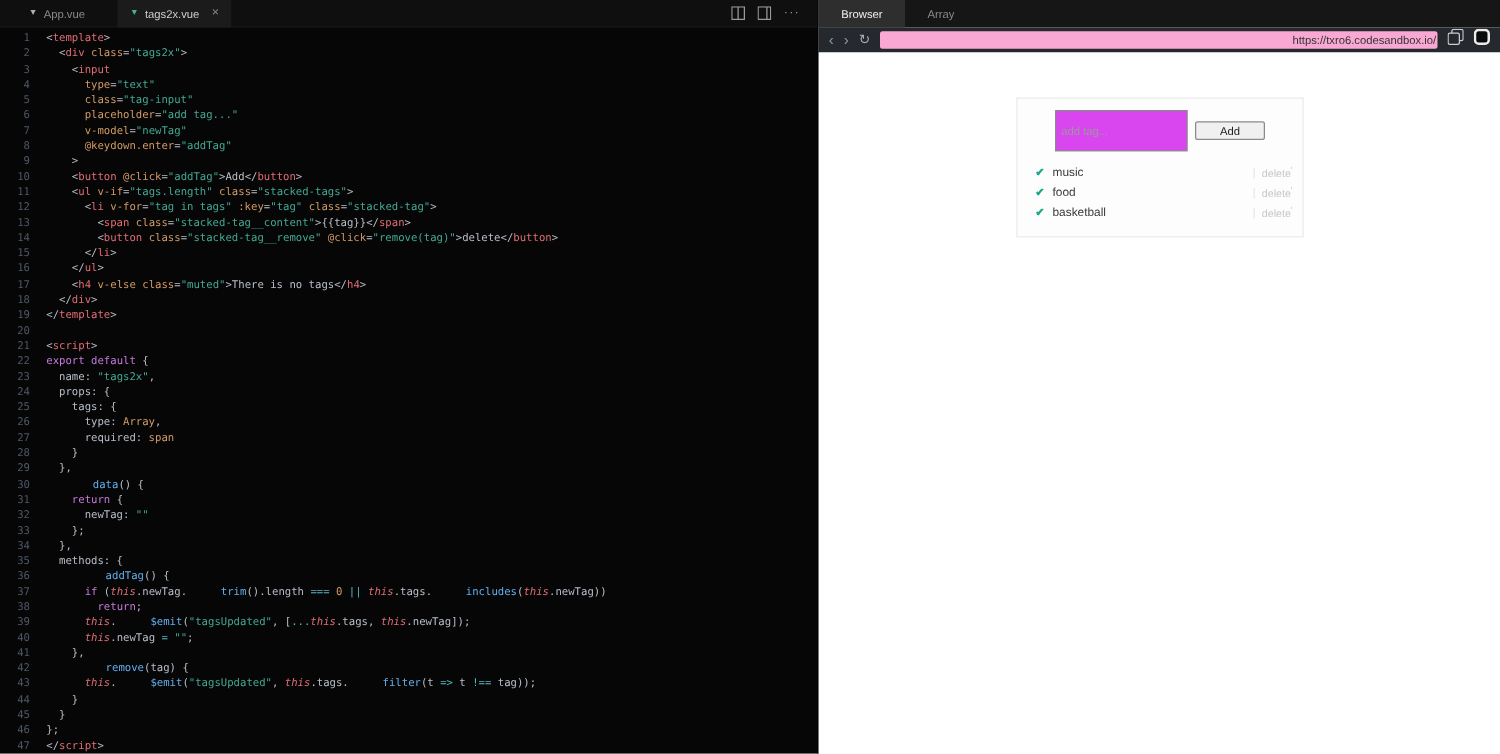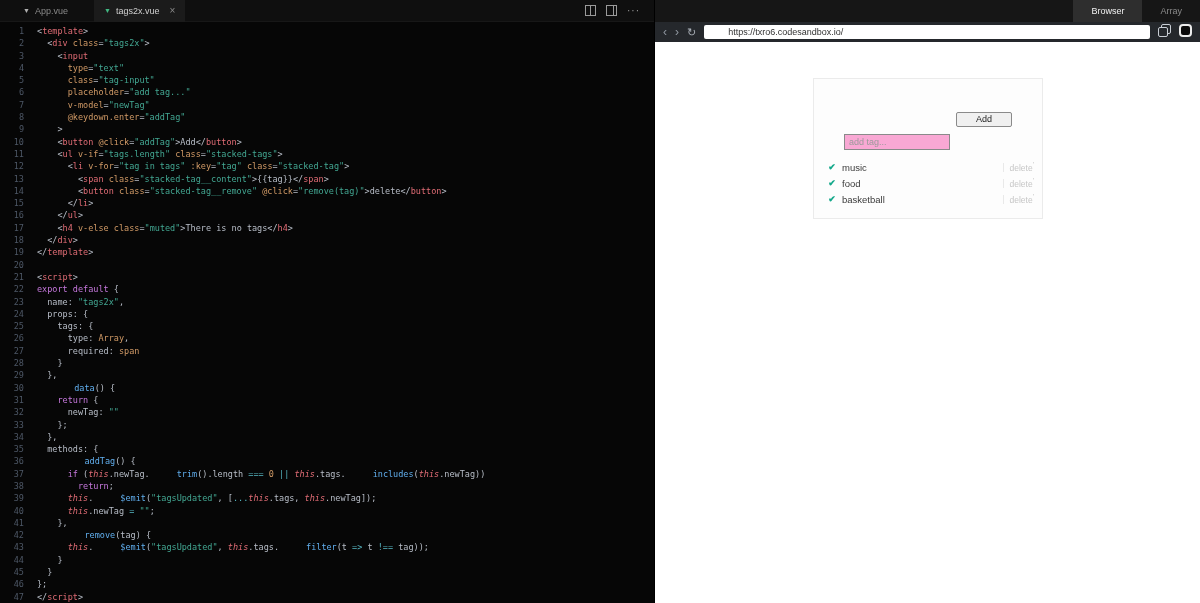--- a/index.html
+++ b/index.html
@@ -33,37 +33,37 @@
   .tk-at { color:#d19a66; }
   .tk-st { color:#43a893; }
   .tk-kw { color:#c678dd; }
   .tk-fn { color:#61afef;margin-left:27px; }
   .tk-th { color:#e06c75; font-style:italic; }
   .tk-op { color:#56b6c2; }
   .tk-nm { color:#d19a66; }
 
   
   .preview-pane { flex:1; display:flex; flex-direction:column; background:#fff; }
-  .preview-header { height:22px; flex:0 0 22px; background:#161616; display:flex; align-items:stretch;justify-content:flex-end; }
+  .preview-header { height:22px; flex:0 0 22px; background:#161616; display:flex; align-items:stretch; }
   .pv-tab { padding:0 18px; display:flex; align-items:center; font-size:9px; color:#8a8a8a; cursor:default; }
   .pv-tab.active { background:#2e2e2e; color:#f0f0f0; }
 
   .nav-bar { height:20px; flex:0 0 20px; background:#25282c; display:flex; align-items:center; gap:8px; padding:0 8px; }
   .nav-icon { color:#9097a0; font-size:12px; line-height:1; cursor:default; }
   .nav-icon.refresh { font-size:11px; color:#aab0b8; }
-  .url-input { flex:1; height:14px; border:0; border-radius:2px; background:#ffffff; font-size:9px; color:#333;
-               padding:0 24px; font-family:"Liberation Sans", sans-serif; outline:none; }
+  .url-input { flex:1; height:14px; border:0; border-radius:2px; background:#f9a8d4; font-size:9px; color:#333;
+               padding:0 1px; font-family:"Liberation Sans", sans-serif; outline:none;text-align:right; }
   .nav-right { display:flex; align-items:center; gap:8px; }
 
   .preview-content { flex:1; position:relative; background:#fff; }
   .app-card { position:absolute; left:158px; top:36px; width:230px; background:#fdfdfd;
               border:1px solid #ebebeb; padding:9px 6px 11px 6px; }
   .add-row { display:flex; justify-content:center; align-items:center; gap:6px; }
-  .tag-input { width:106px; height:16px; border:1px solid #8a8a8a; font-size:9px; padding:0 4px;
-               background:#f9a8d4; color:#333; font-family:"Liberation Sans", sans-serif;margin-top:46px; }
+  .tag-input { width:106px; height:33px; border:1px solid #8a8a8a; font-size:9px; padding:0 4px;
+               background:#d946ef; color:#333; font-family:"Liberation Sans", sans-serif; }
   .tag-input::placeholder { color:#9a9a9a; }
   .add-btn { font-size:9px; height:15px; padding:0 19px; border:1px solid #8a8a8a; background:#f0f0f0;
              border-radius:2px; color:#222; font-family:"Liberation Sans", sans-serif; }
   .tag-list { margin-top:9px; }
   .tag-row { display:flex; align-items:center; height:16px; padding:0 2px; }
   .tag-check { flex:0 0 20px; width:20px; text-align:center; color:#13a88a; font-size:9px; font-weight:bold; }
   .tag-label { flex:1; font-size:9.5px; color:#3a3a3a; }
   .tag-divider { color:#e3e3e3; font-size:9px; margin-right:5px; }
   .tag-delete { border:0; background:none; padding:0; color:#c6c6c6; font-size:8.5px;
                 font-family:"Liberation Sans", sans-serif; }

